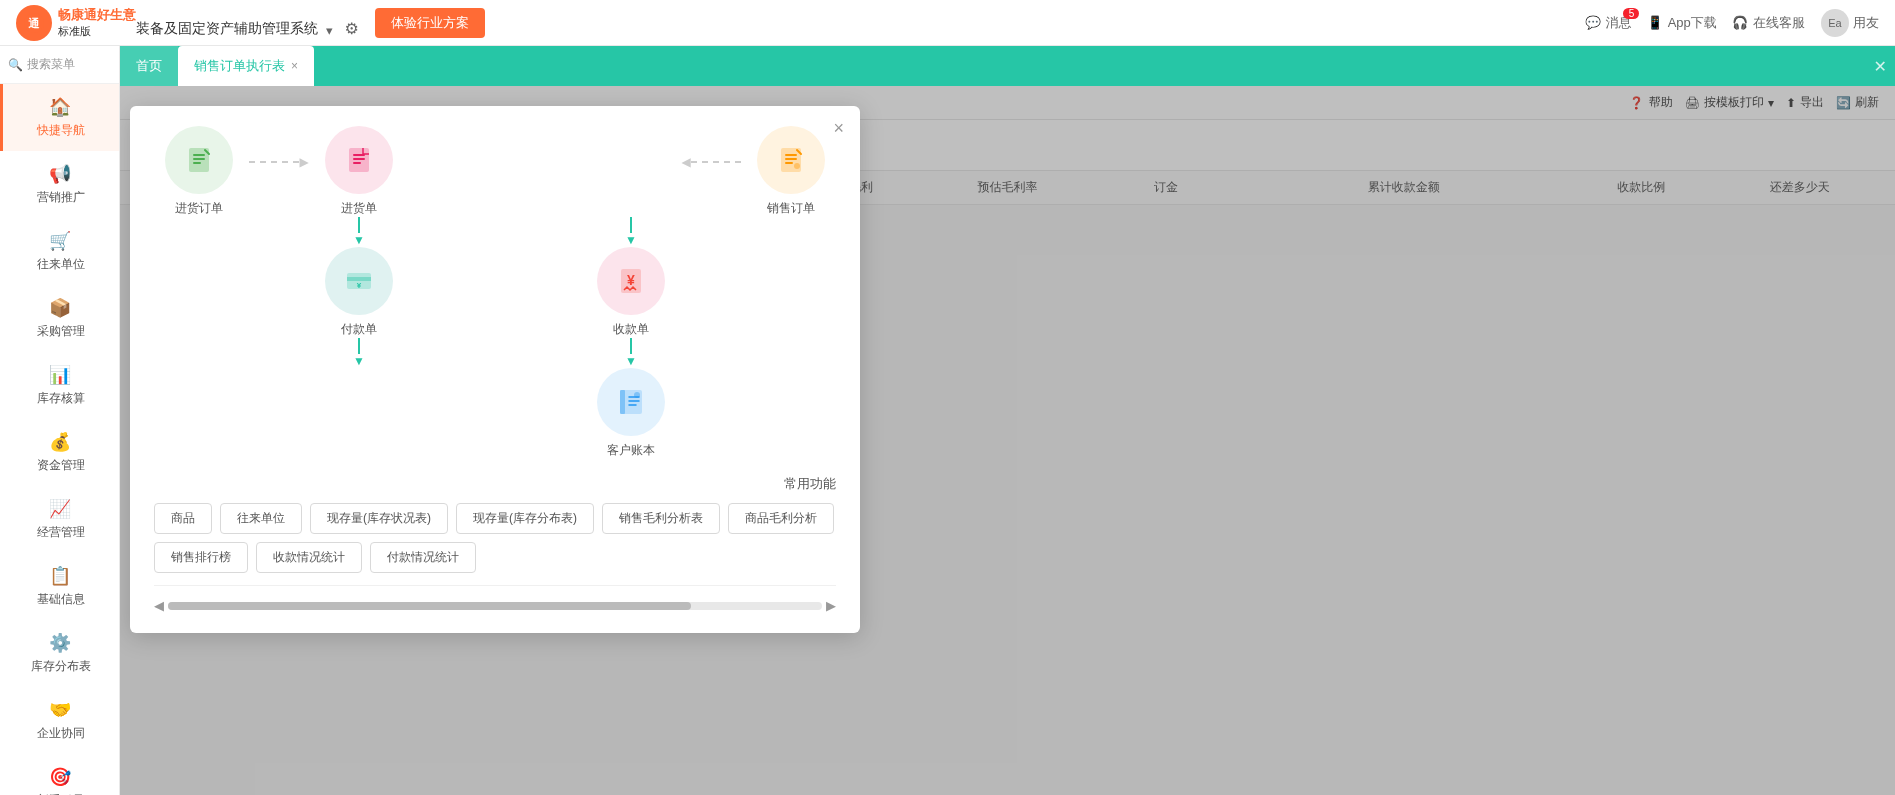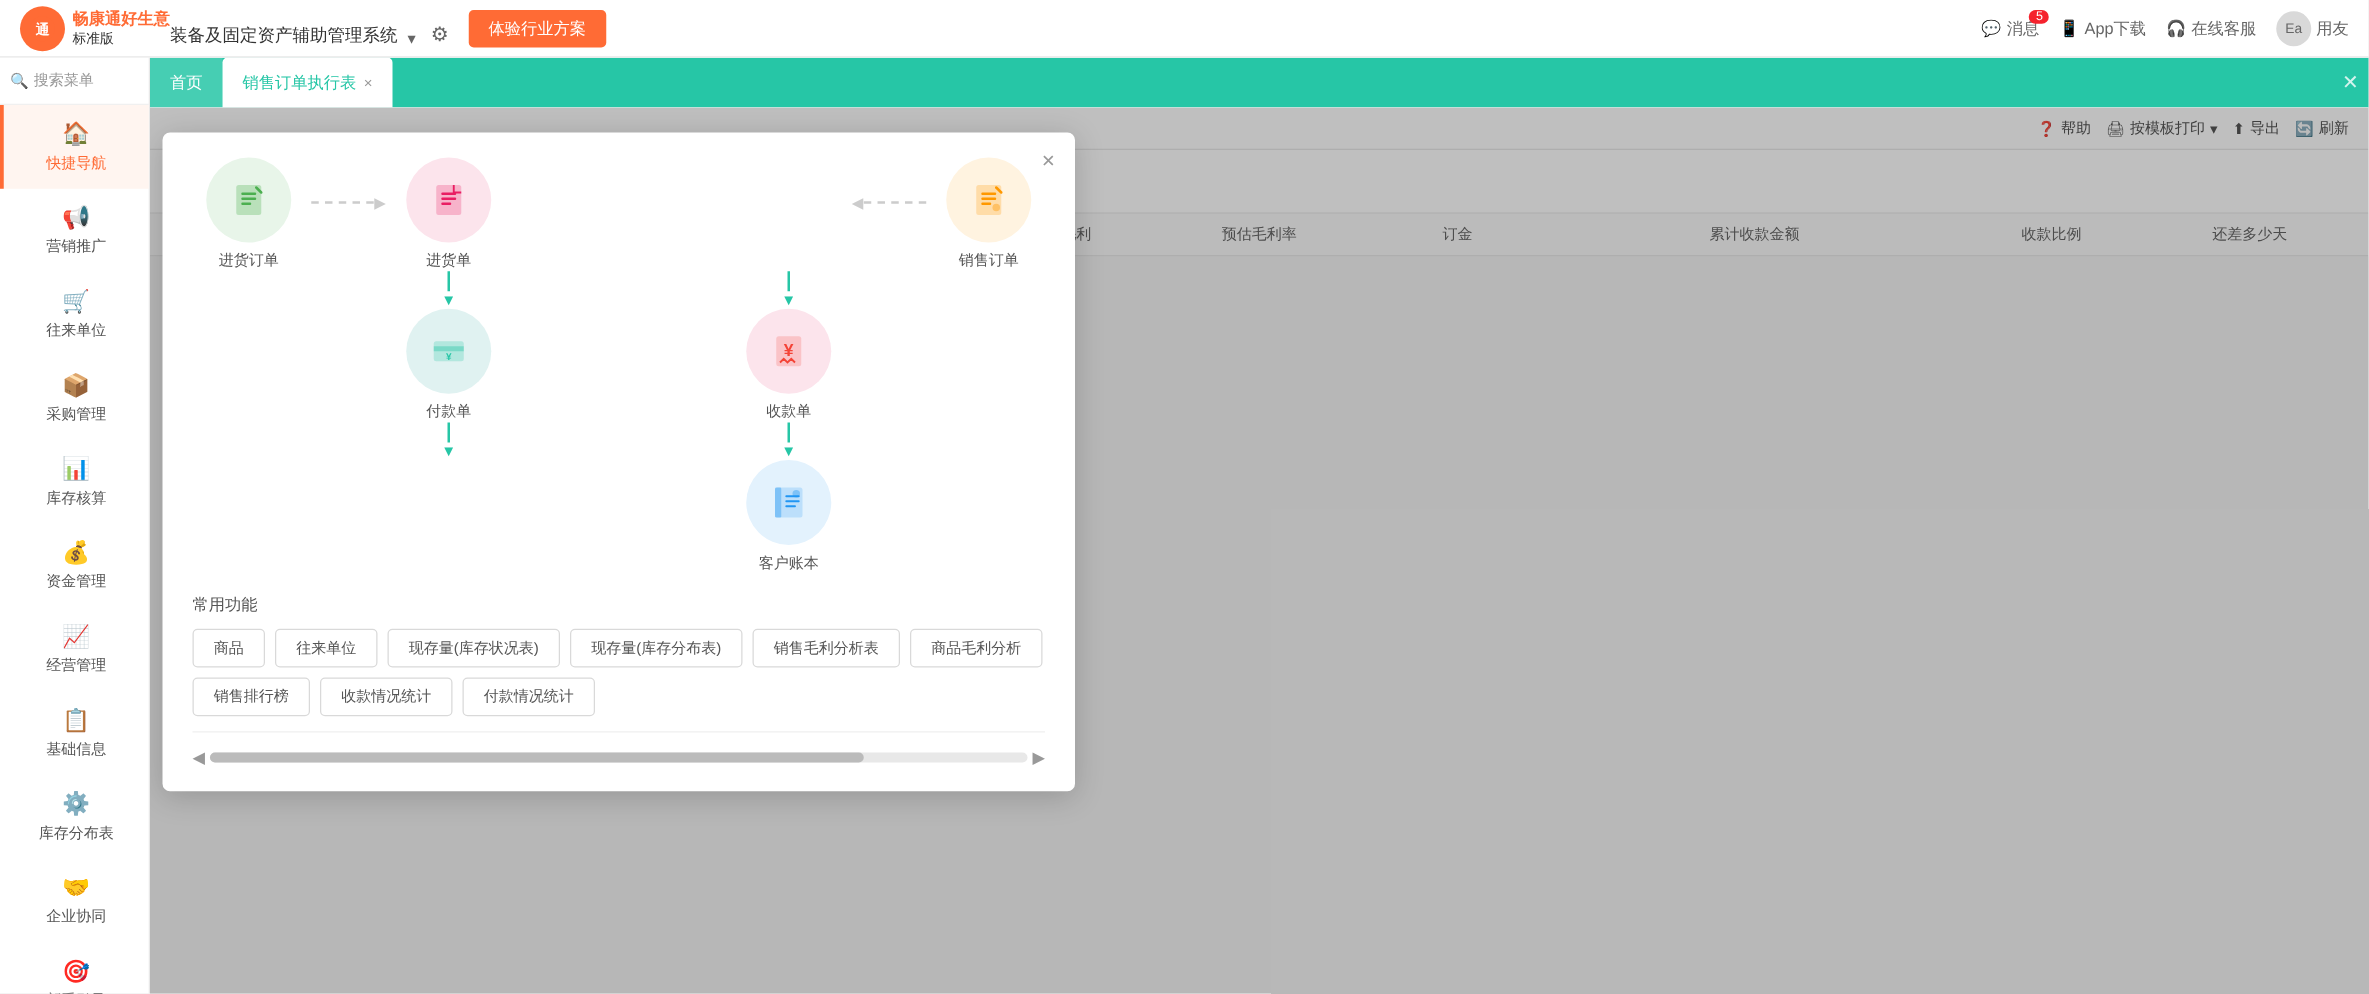--- a/index.html
+++ b/index.html
@@ -287,20 +287,21 @@
     }
 
     
     .common-functions {
       margin-top: 8px;
     }
     .common-functions-title {
       font-size: 13px;
       color: #555;
       margin-bottom: 10px;
+      text-align: right;
     }
     .func-btn-row {
       display: flex;
       flex-wrap: wrap;
       gap: 8px;
       margin-bottom: 8px;
     }
     .func-btn {
       border: 1px solid #d9d9d9;
       border-radius: 4px;

